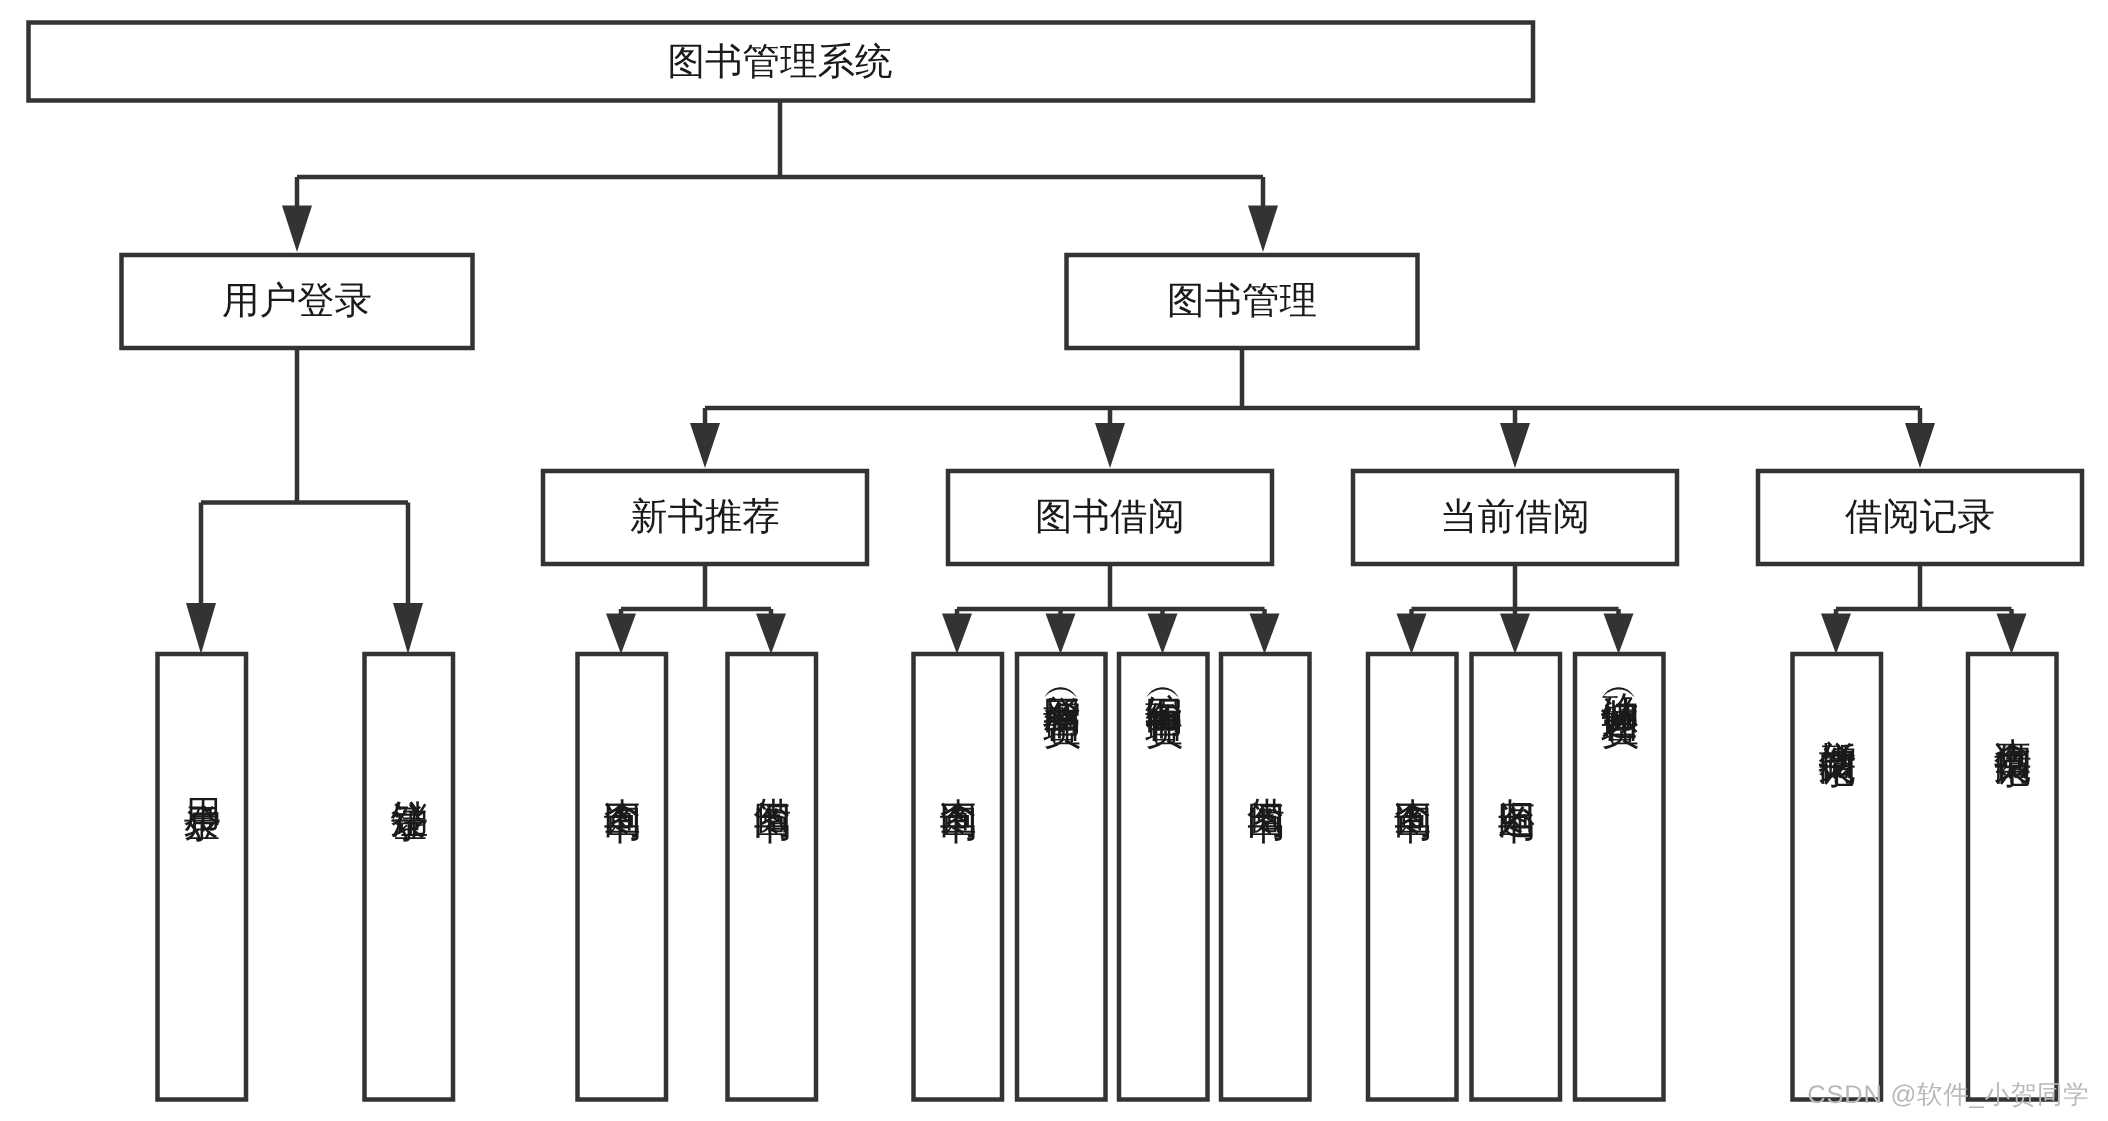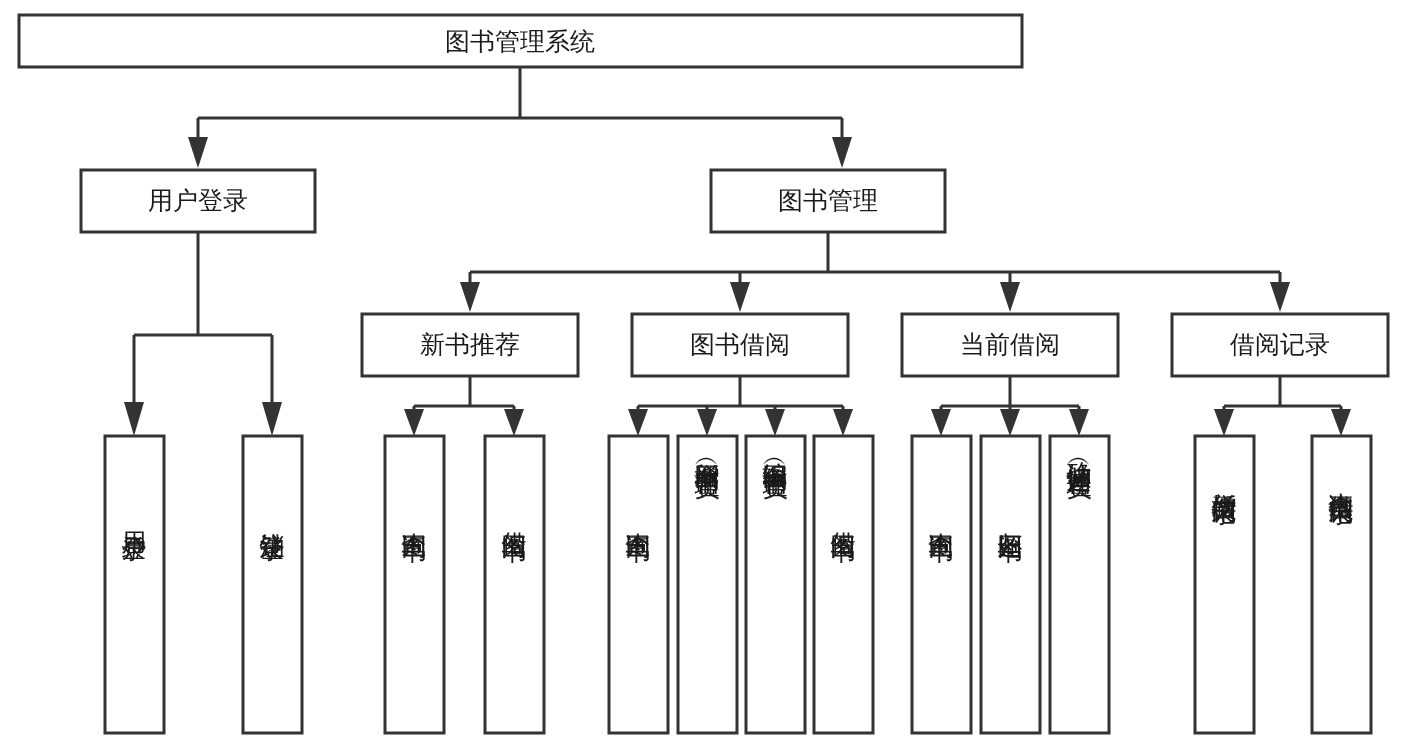--- a/index.html
+++ b/index.html
@@ -256,14 +256,15 @@
     <span class="leaf-label" style="margin-top:6px;">确认归还（管理员）</span>
   </div>
 
   <div class="leaf-label-wrap" style="left:1195px; top:436px; width:59px; height:297px;">
     <span class="leaf-label" style="margin-top:36px;">新增借阅记录</span>
   </div>
   <div class="leaf-label-wrap" style="left:1312px; top:436px; width:59px; height:297px;">
     <span class="leaf-label" style="margin-top:36px;">查询借阅记录</span>
   </div>
 
+  <div class="watermark">CSDN @软件_小贺同学</div>
 
 </div>
 
 </body></html>

